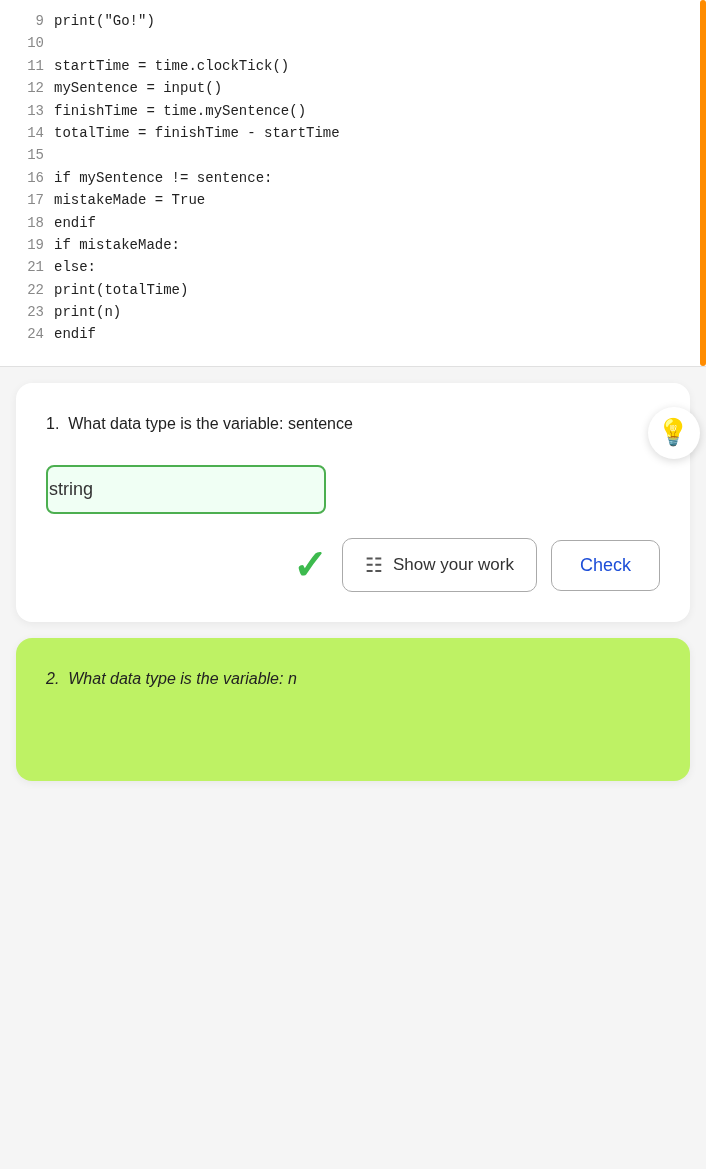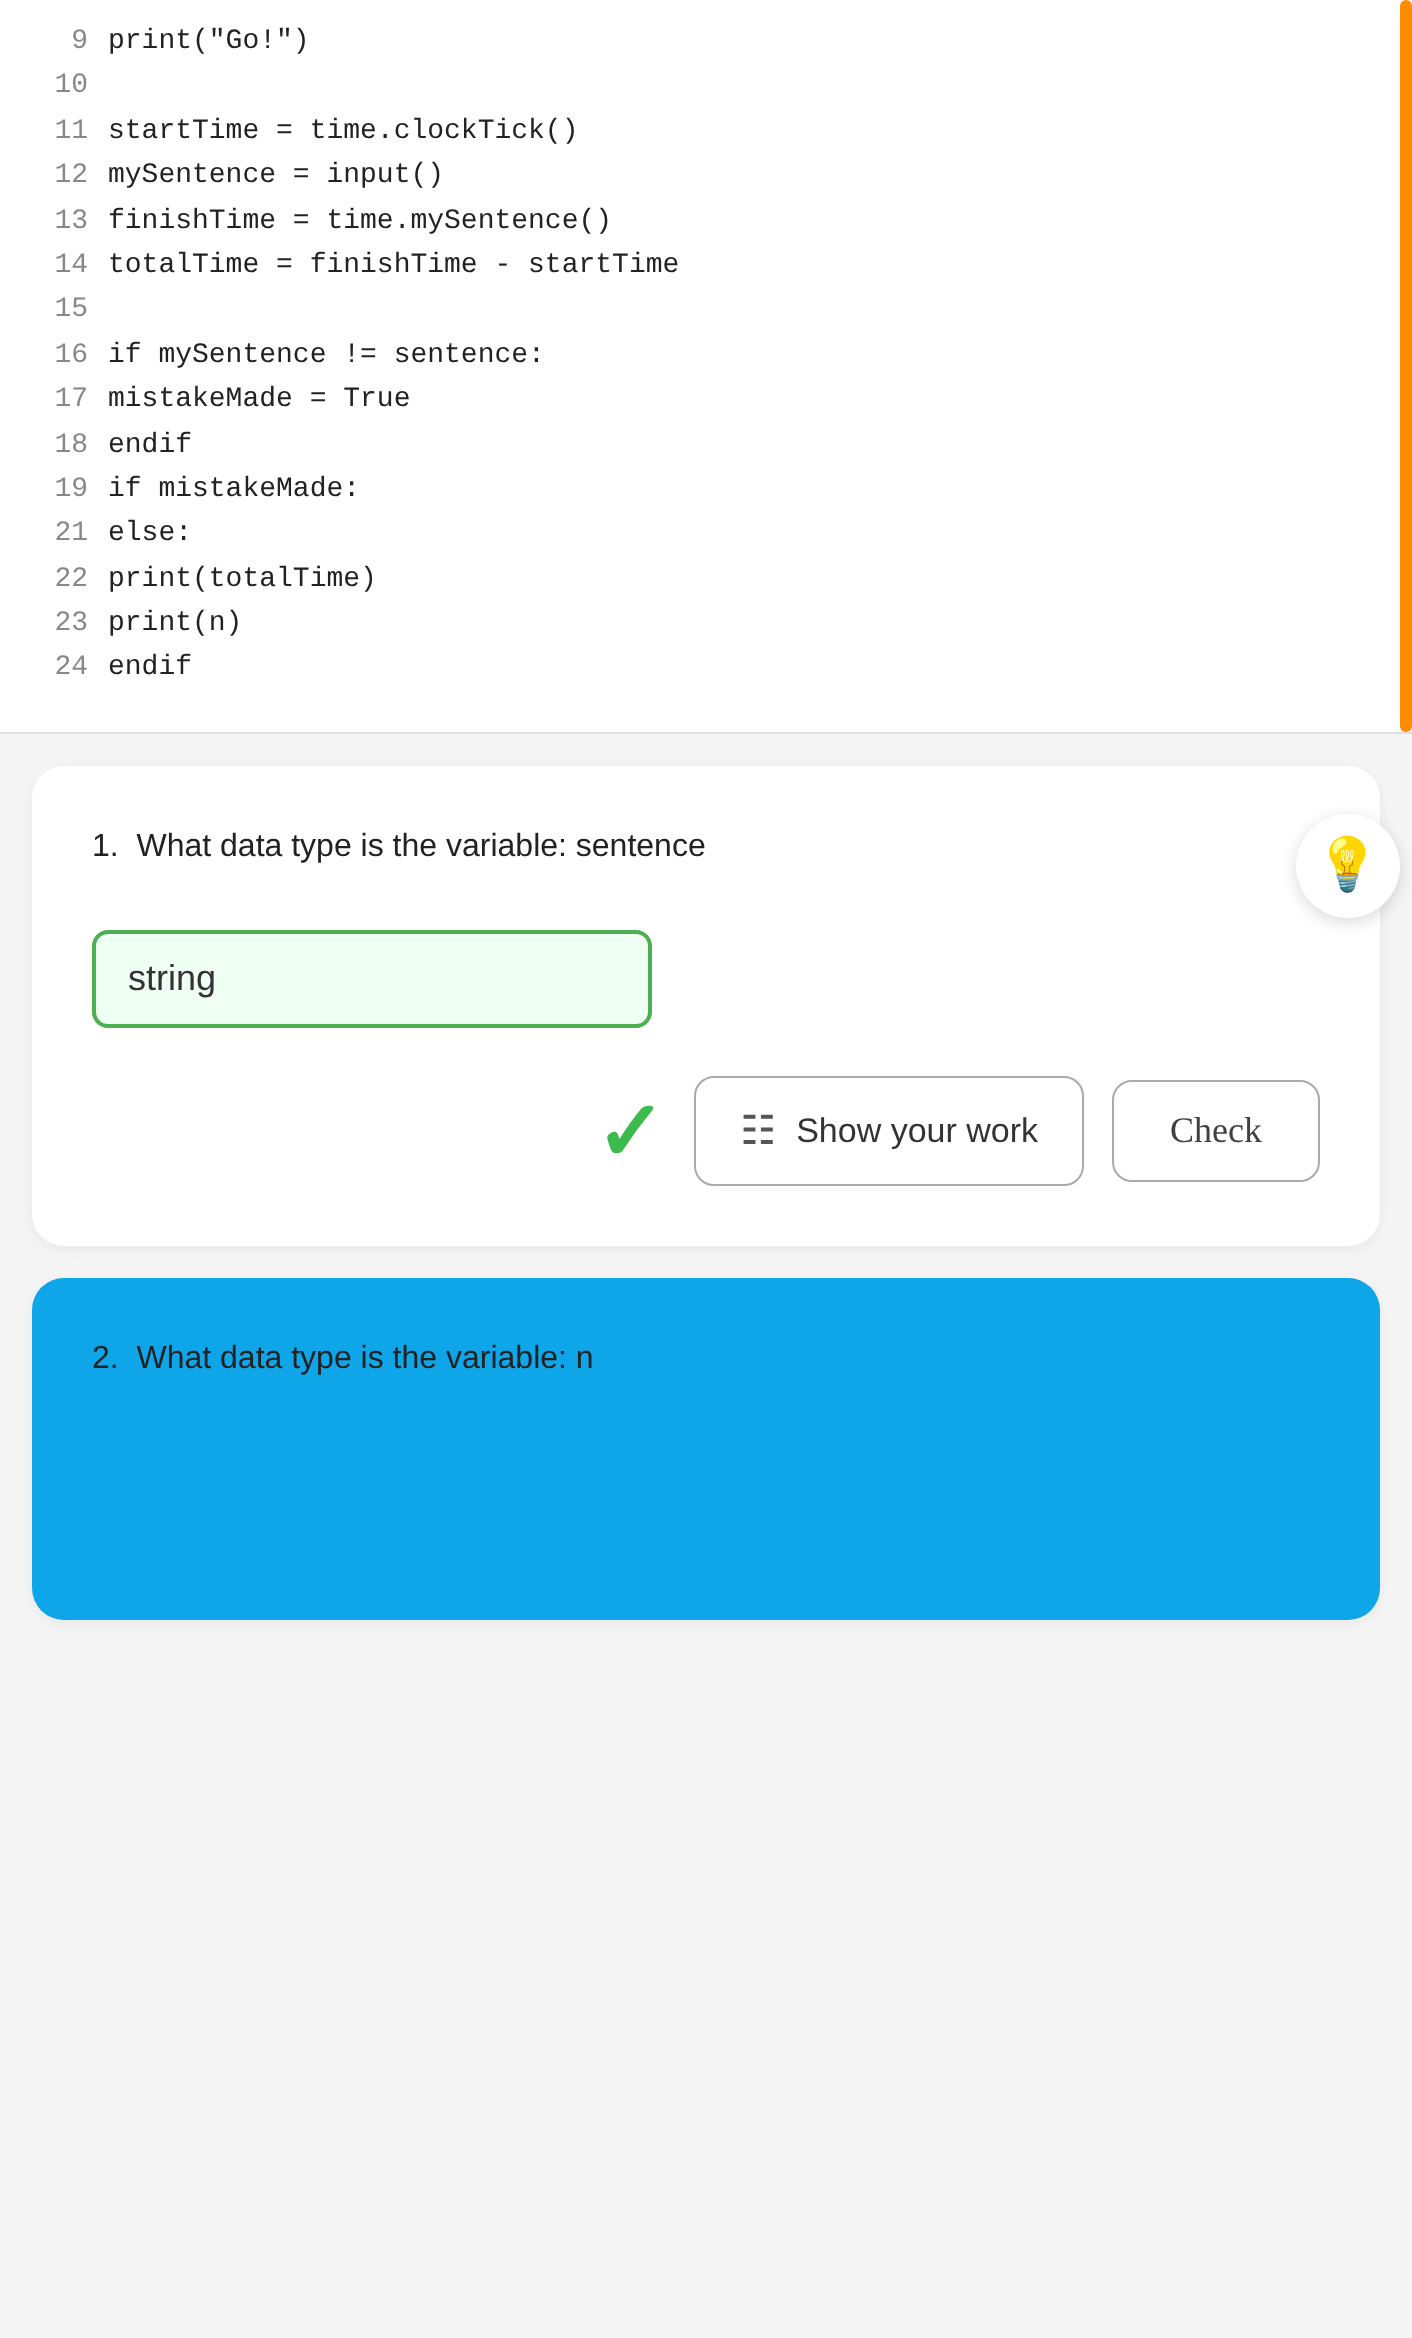--- a/index.html
+++ b/index.html
@@ -103,21 +103,21 @@
       color: #e07b00;
     }
 
     
     .answer-input-wrapper {
       margin-bottom: 24px;
     }
 
     .answer-input {
       width: 280px;
-      padding: 12px 16px;
+      padding: 12px 1px;
       font-size: 18px;
       color: #333;
       border: 2px solid #4caf50;
       border-radius: 8px;
       background: #f0fff4;
       outline: none;
       display: block;
     }
 
     
@@ -153,31 +153,31 @@
       font-size: 20px;
       color: #555;
     }
 
     .check-button {
       padding: 14px 28px;
       border: 1.5px solid #aaa;
       border-radius: 10px;
       background: #ffffff;
       font-size: 18px;
-      color: #404040;
+      color: #1d4ed8;
       cursor: pointer;
-      font-family: Liberation Serif, serif;
     }
 
     
     .question-card-partial {
-      background: #0ea5e9;
+      background: #bef264;
       border-radius: 16px;
-      padding: 30px 30px 88px 30px;
+      padding: 30px 30px 60px 30px;
       box-shadow: 0 2px 8px rgba(0,0,0,0.06);
+      font-style: italic;
     }
   </style>
 </head>
 <body>
 
 <div class="code-section">
   <div id="code-lines-container">
       <div class="code-line">
         <span class="line-num">9</span>
         <span class="code-text">print("Go!")</span>

